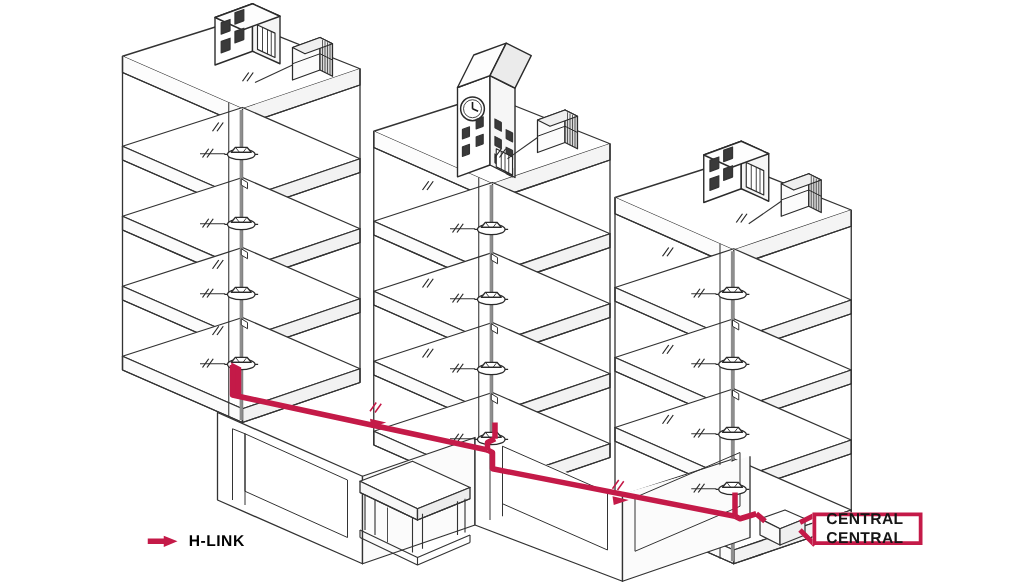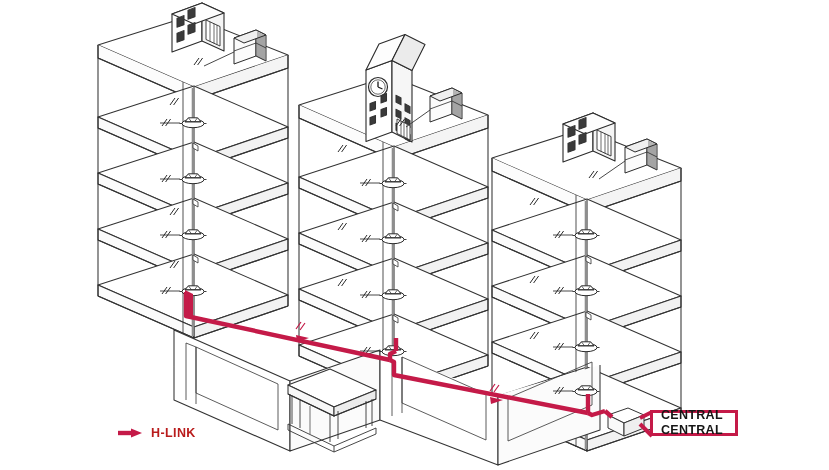--- a/index.html
+++ b/index.html
@@ -3,21 +3,21 @@
 <meta charset="utf-8">
 <style>
   html,body{margin:0;padding:0;background:#ffffff;}
   body{width:829px;height:470px;overflow:hidden;
        font-family:"Liberation Sans", sans-serif;}
   #stage{position:relative;width:829px;height:470px;background:#fff;}
   #scene{position:absolute;left:0;top:0;width:829px;height:470px;}
 
   .legend{position:absolute;left:118px;top:426px;display:flex;align-items:center;gap:7px;}
   .legend-swatch{display:block;}
-  .legend-label{font-size:12.5px;font-weight:bold;letter-spacing:.4px;color:#b91c1c;
+  .legend-label{font-size:12.5px;font-weight:bold;letter-spacing:.4px;color:#000000;
                 font-family:"Liberation Sans", sans-serif;}
 
   .cc-box{position:absolute;left:650px;top:410px;width:88px;height:26px;
           background:#fff;border:3px solid #C41A48;box-sizing:border-box;
           display:flex;flex-direction:column;justify-content:center;
           padding-left:8px;}
   .cc-line{font-size:12.5px;font-weight:bold;letter-spacing:.3px;color:#161616;line-height:1.18;
            font-family:"Liberation Sans", sans-serif;}
 </style>
 </head>

